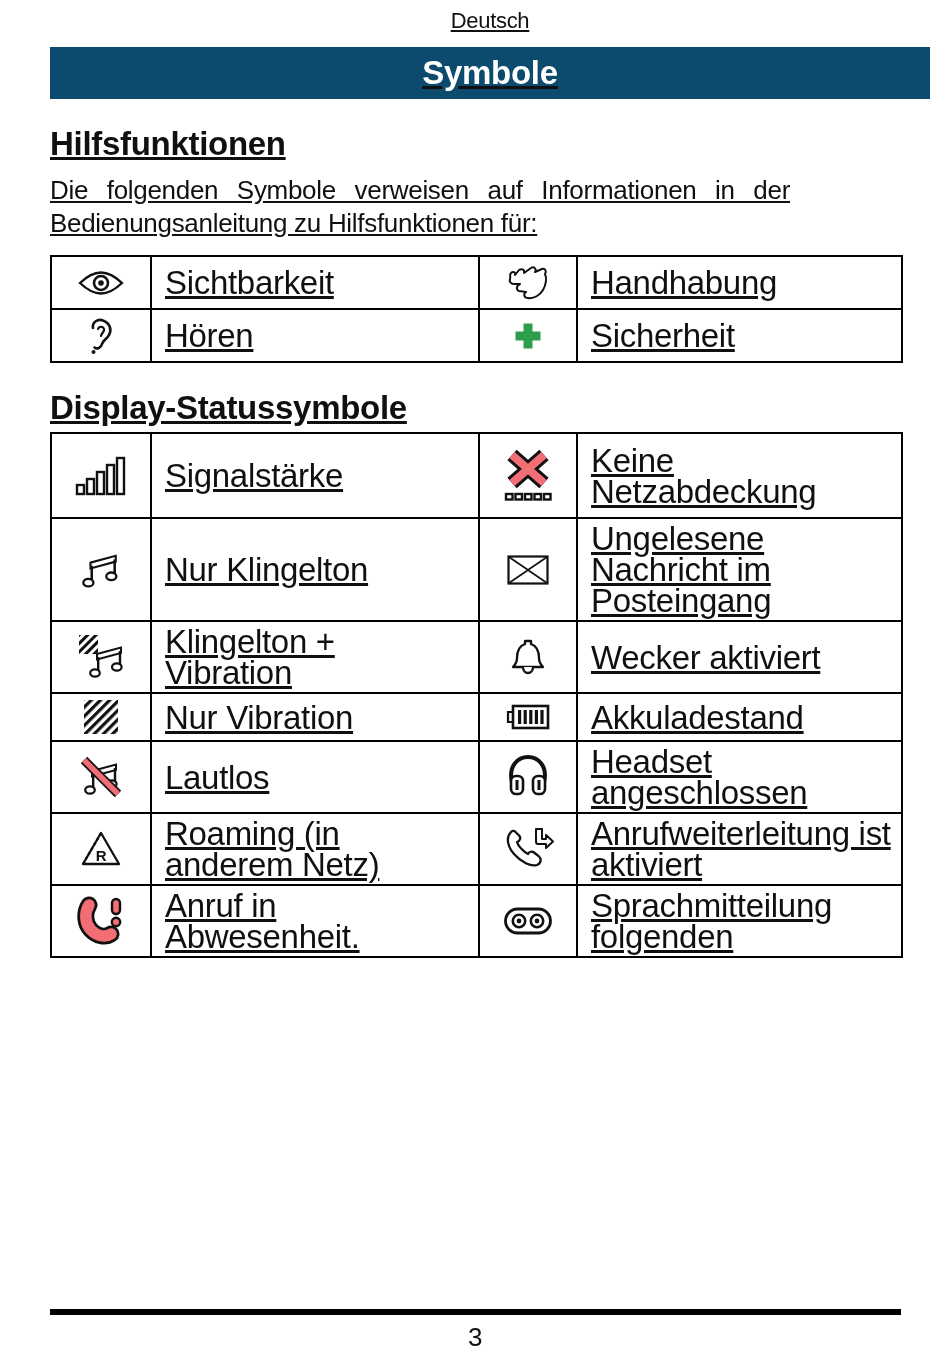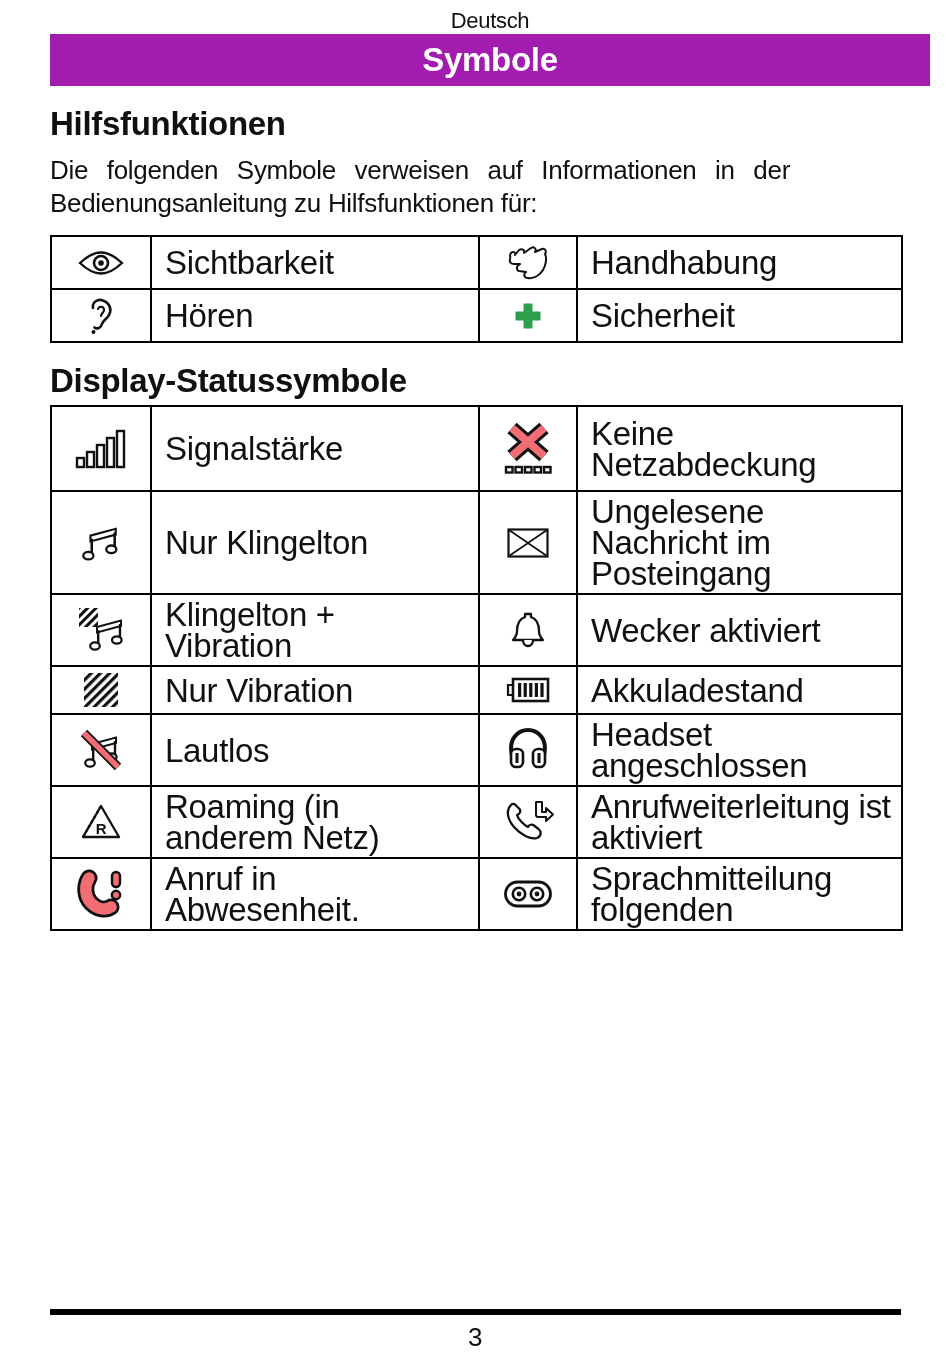--- a/index.html
+++ b/index.html
@@ -5,38 +5,39 @@
   * { box-sizing: border-box; margin: 0; padding: 0; }
   html, body { width: 950px; height: 1357px; }
   body {
     font-family: "Liberation Sans", sans-serif;
     background: #ffffff;
     color: #101010;
     position: relative;
     overflow: hidden;
     letter-spacing: -0.3px;
   }
-  .page { padding: 0 20px 0 50px; position: relative; height: 100%; }
+  .page { padding: 0 20px 0 50px; position: relative; height: 100%; text-decoration: underline; }
 
   .lang {
     text-align: center;
     font-size: 22px;
     padding-top: 8px;
   }
   .title-bar {
-    background: #a21caf;
+    margin-top: 13px;
+    background: #0c4a6e;
     color: #ffffff;
     height: 52px;
     line-height: 52px;
     text-align: center;
     font-size: 33px;
     font-weight: bold;
   }
   h2.section-heading {
-    margin-top: 21px;
+    margin-top: 28px;
     font-size: 33px;
     font-weight: bold;
     line-height: 34px;
   }
   p.intro {
     margin-top: 13px;
     font-size: 26px;
     line-height: 33px;
     max-width: 740px;
     text-align: justify;

